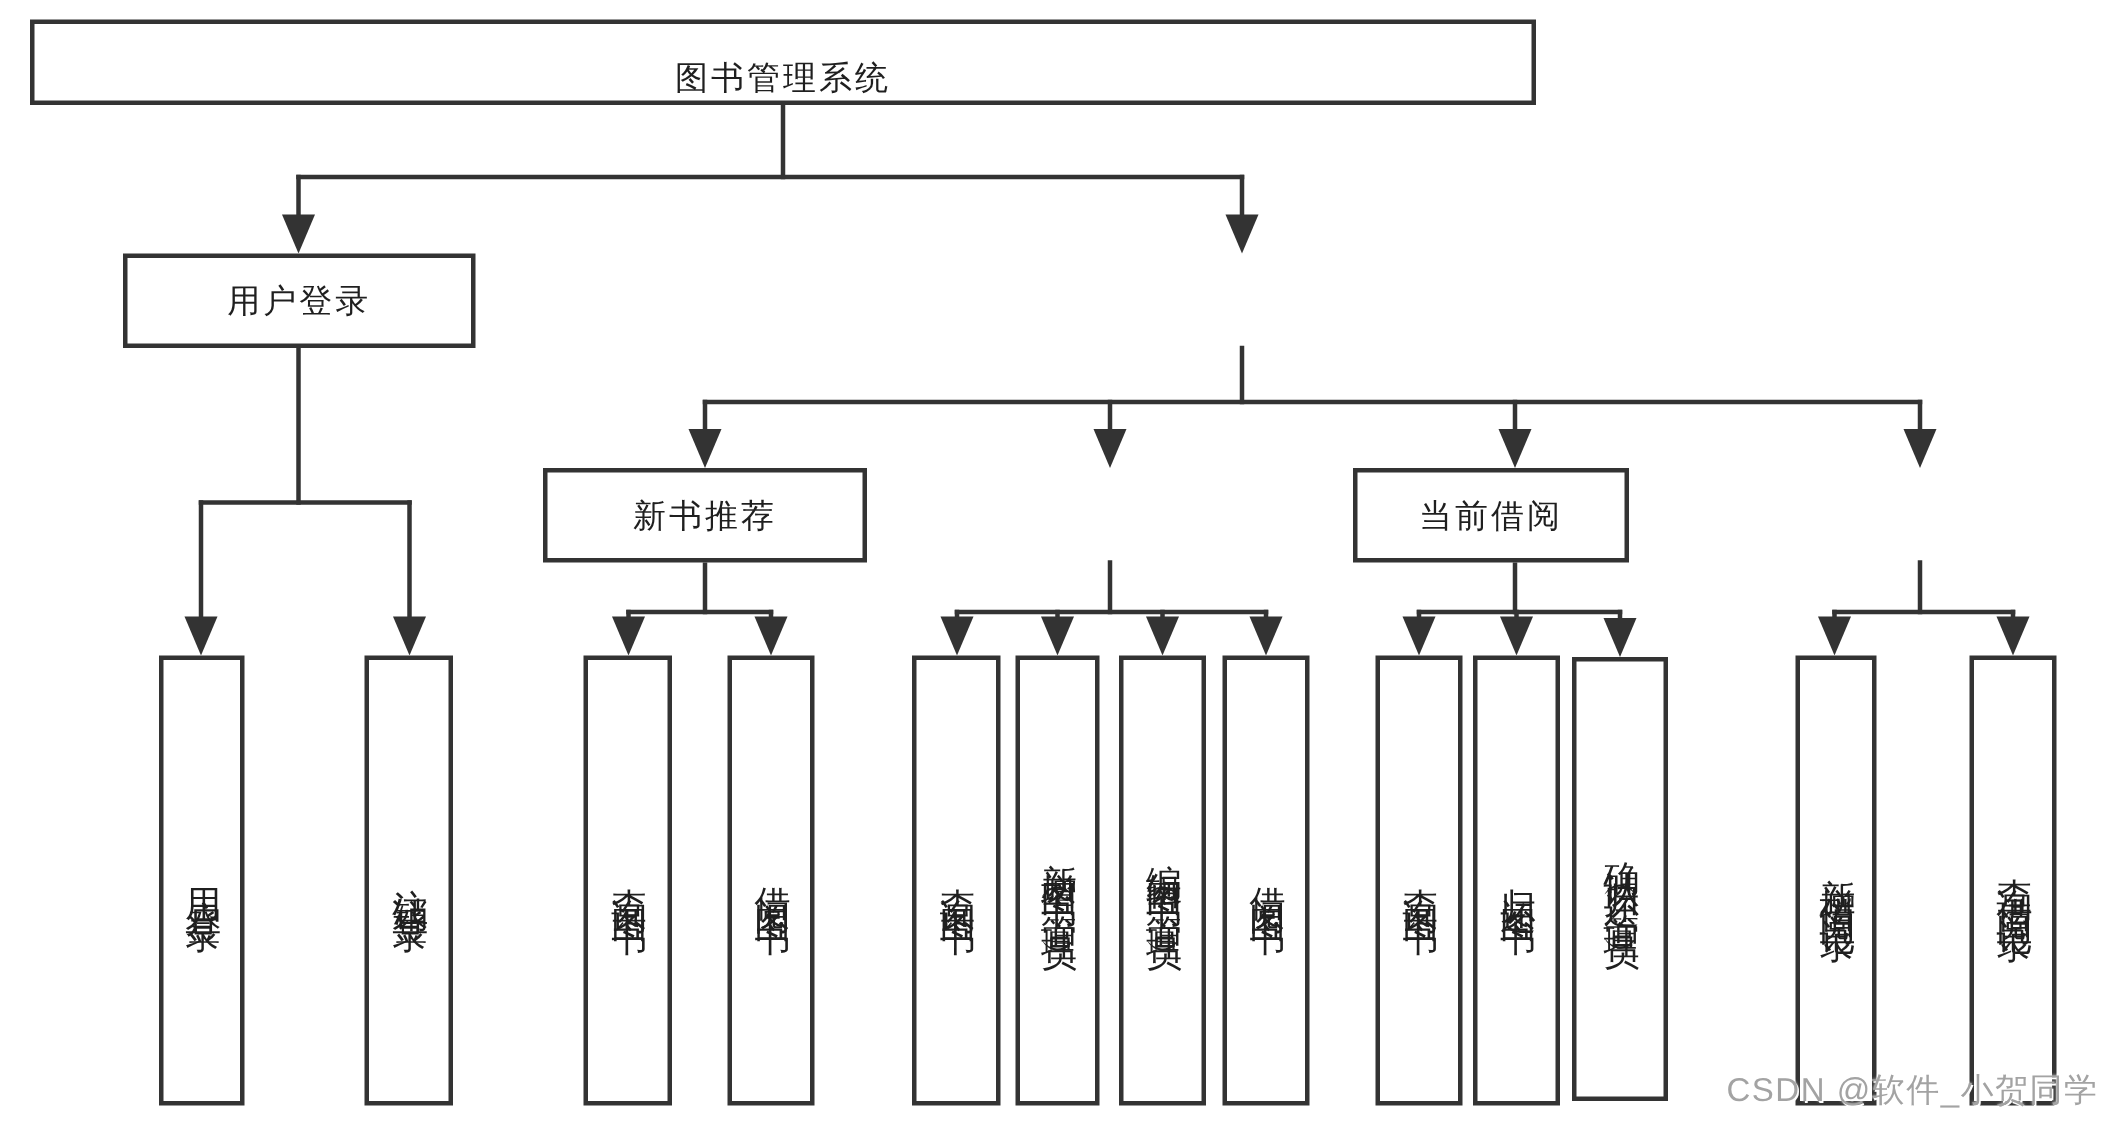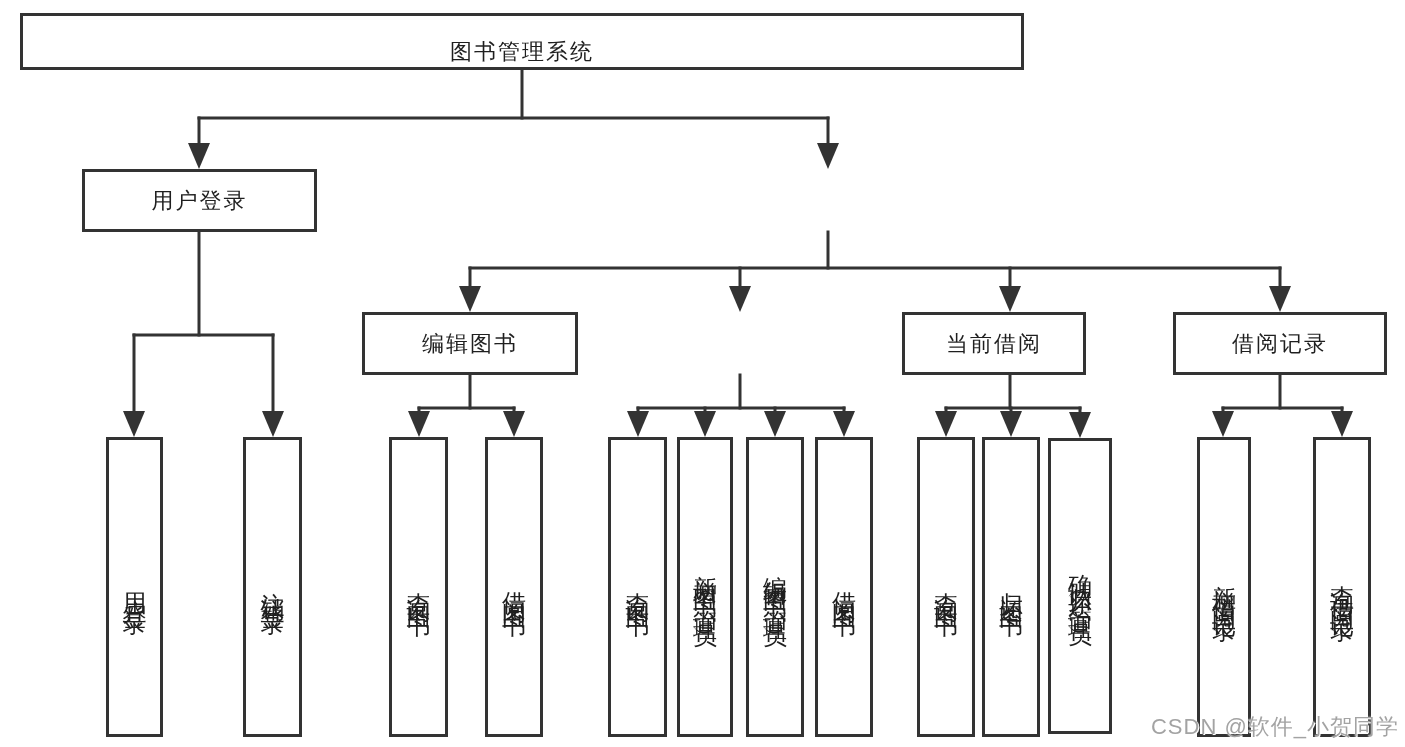--- a/index.html
+++ b/index.html
@@ -111,27 +111,24 @@
 
   <div class="node h-node" style="left:20px;top:13px;width:1004px;height:57px;align-items:flex-end;">
     <span>图书管理系统</span>
   </div>
 
   <div class="node h-node" style="left:82px;top:169px;width:235px;height:63px;">
     <span>用户登录</span>
   </div>
 
   <div class="node h-node" style="left:362px;top:312px;width:216px;height:63px;">
-    <span>编辑图书</span>
+    <span>新书推荐</span>
   </div>
   <div class="node h-node" style="left:902px;top:312px;width:184px;height:63px;">
     <span>当前借阅</span>
-  </div>
-  <div class="node h-node" style="left:1173px;top:312px;width:214px;height:63px;">
-    <span>借阅记录</span>
   </div>
 
   <div class="node v-node leaf" style="left:106px;top:437px;width:57px;height:300px;">
     <span class="v-label">用户登录</span>
   </div>
   <div class="node v-node leaf" style="left:243px;top:437px;width:59px;height:300px;">
     <span class="v-label">注销登录</span>
   </div>
 
   <div class="node v-node leaf" style="left:389px;top:437px;width:59px;height:300px;">

